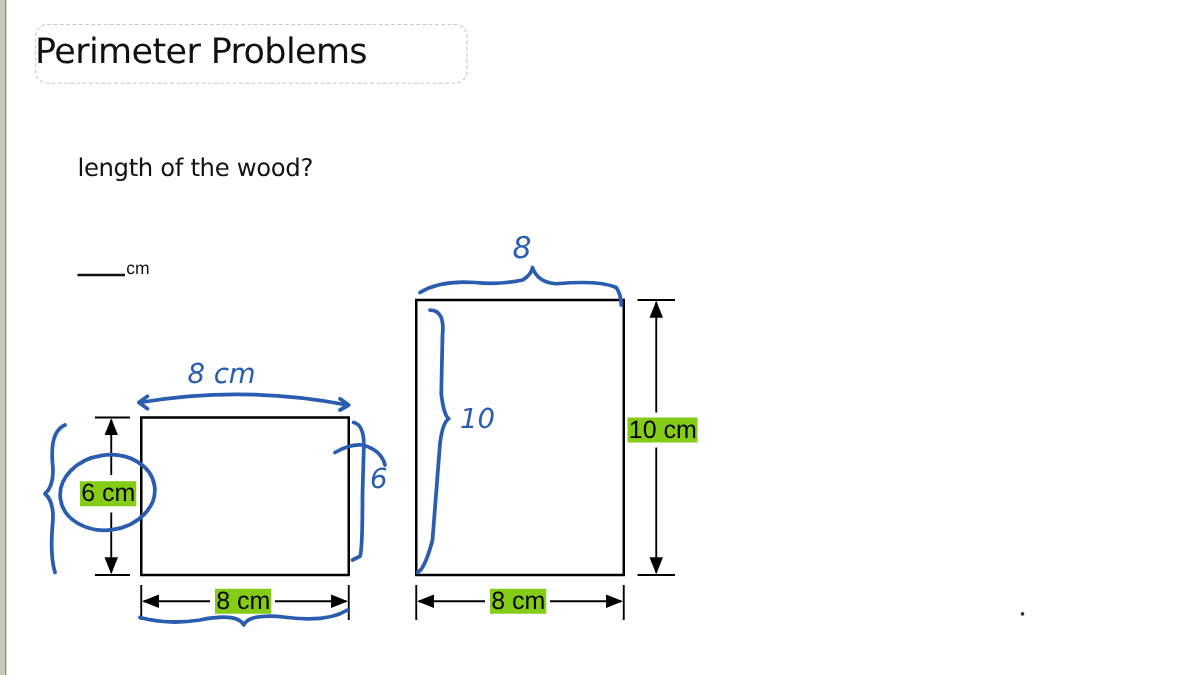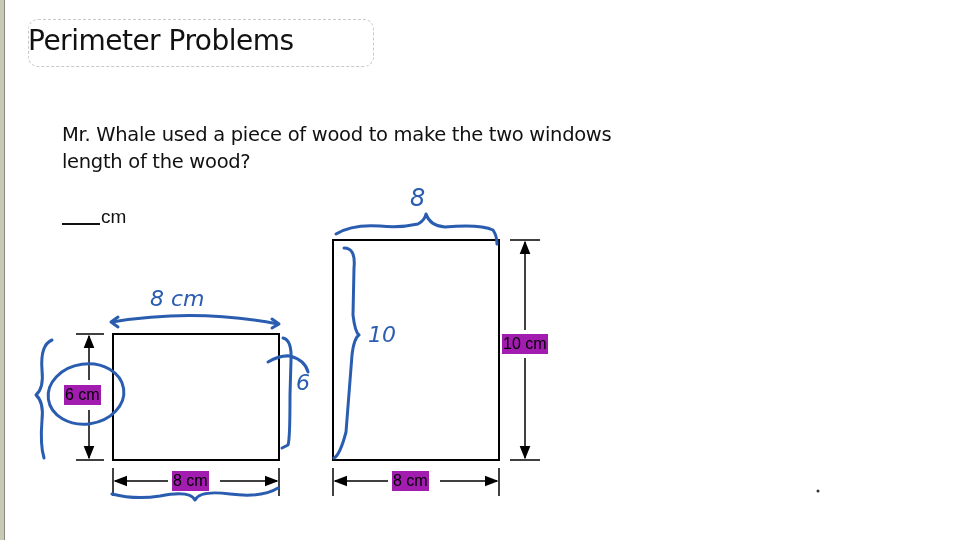--- a/index.html
+++ b/index.html
@@ -22,42 +22,41 @@
       letter-spacing: -0.5px;
     }
     .problem {
       position: absolute; left: 62px; top: 121px; width: 640px;
       font-family: "DejaVu Sans", sans-serif; font-size: 19.5px; line-height: 27px;
       color: #111; letter-spacing: -0.3px;
     }
     .problem div { white-space: nowrap; }
     .answer {
       position: absolute; left: 62px; top: 206px;
-      font-family: "Liberation Sans", sans-serif; font-size: 19px; color: #111;
+      font-family: "Liberation Sans", sans-serif; font-size: 14px; color: #111;
     }
     .answer .blank {
       display: inline-block; width: 38px; border-bottom: 2px solid #111; margin-right: 1px;
       vertical-align: -2px;
     }
     .label {
-      position: absolute; font-family: "Liberation Sans", sans-serif; font-size: 16px;
-      color: #000; background: #a21caf; line-height: 20px; padding: 0 1px;
+      position: absolute; font-family: "Liberation Sans", sans-serif; font-size: 20px;
+      color: #000; background: #84cc16; line-height: 20px; padding: 0 1px;
     }
     svg.drawing { position: absolute; left: 0; top: 0; }
   </style>
 </head>
 <body>
 
 <div class="left-bar"></div>
 
 <div class="title-box"></div>
 <div class="title">Perimeter Problems</div>
 
 <div class="problem">
-  <div>Mr. Whale used a piece of wood to make the two windows</div>
   <div>length of the wood?</div>
 </div>
 
 <div class="answer">
   <span class="blank"></span><span>cm</span>
 </div>
 
 <svg class="drawing" width="960" height="540" viewBox="0 0 960 540">
   <defs>
     <marker id="arr" viewBox="0 0 10 10" refX="9" refY="5" markerWidth="9" markerHeight="9" orient="auto-start-reverse">

